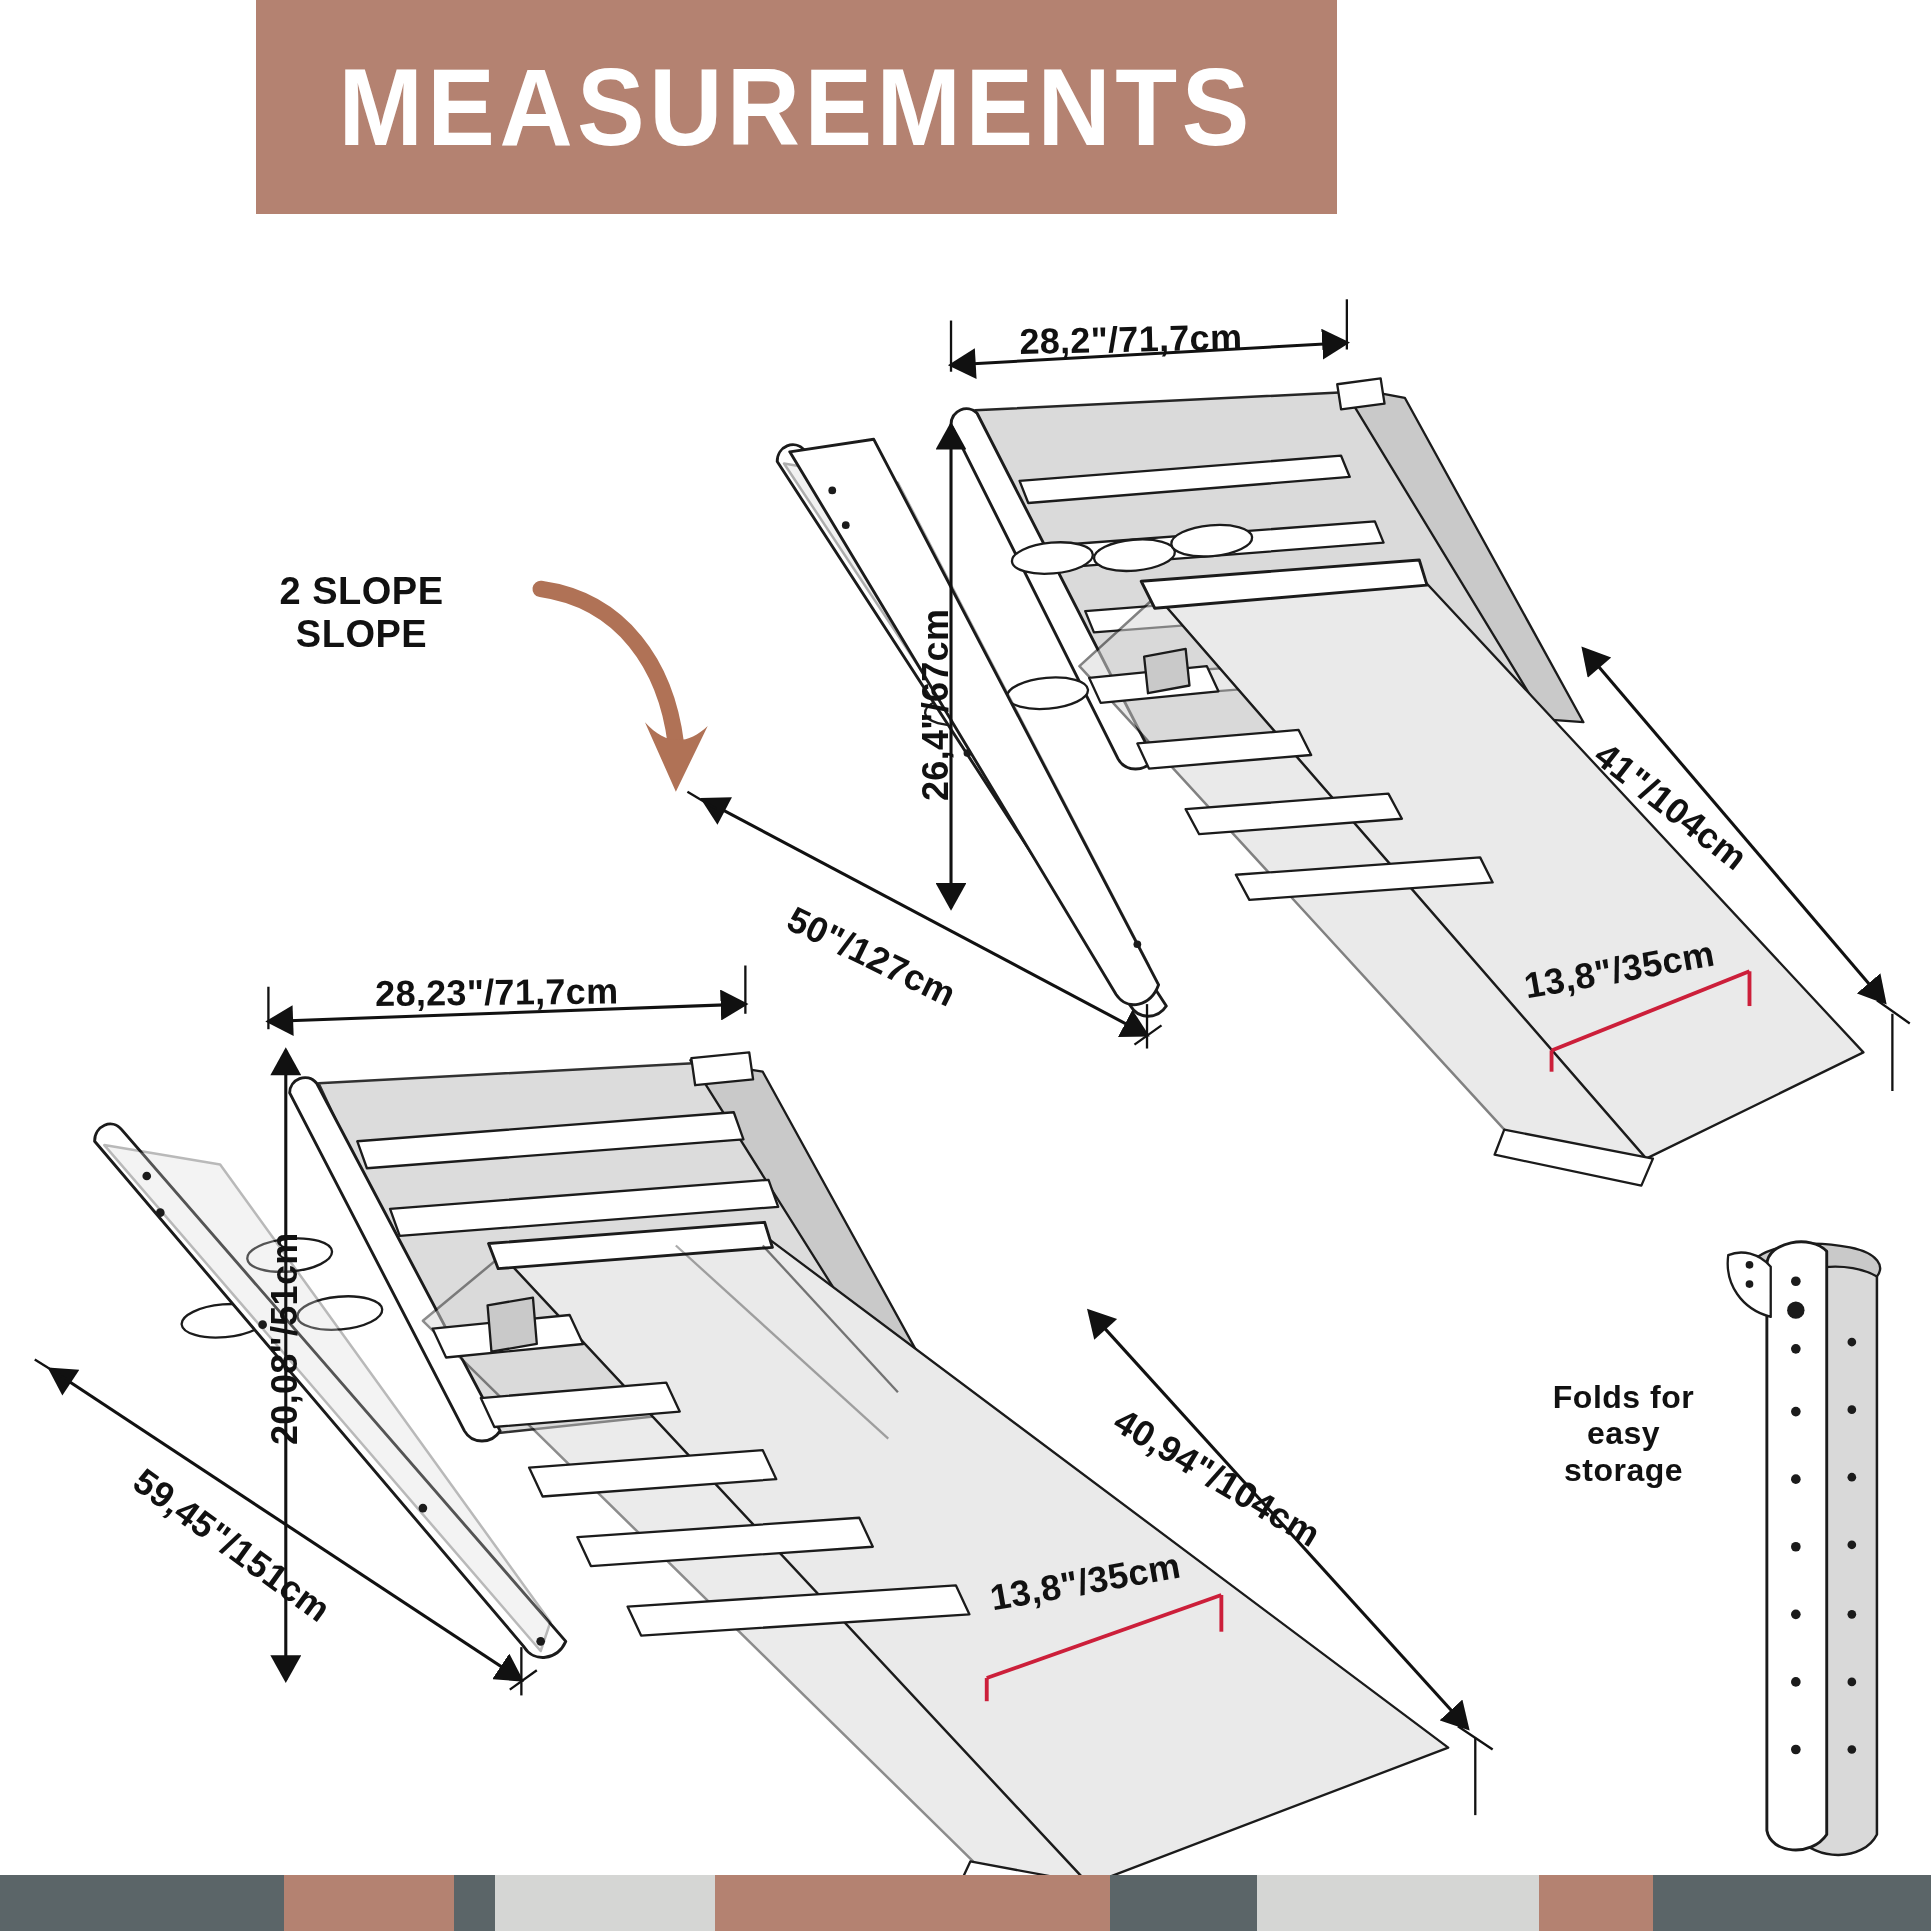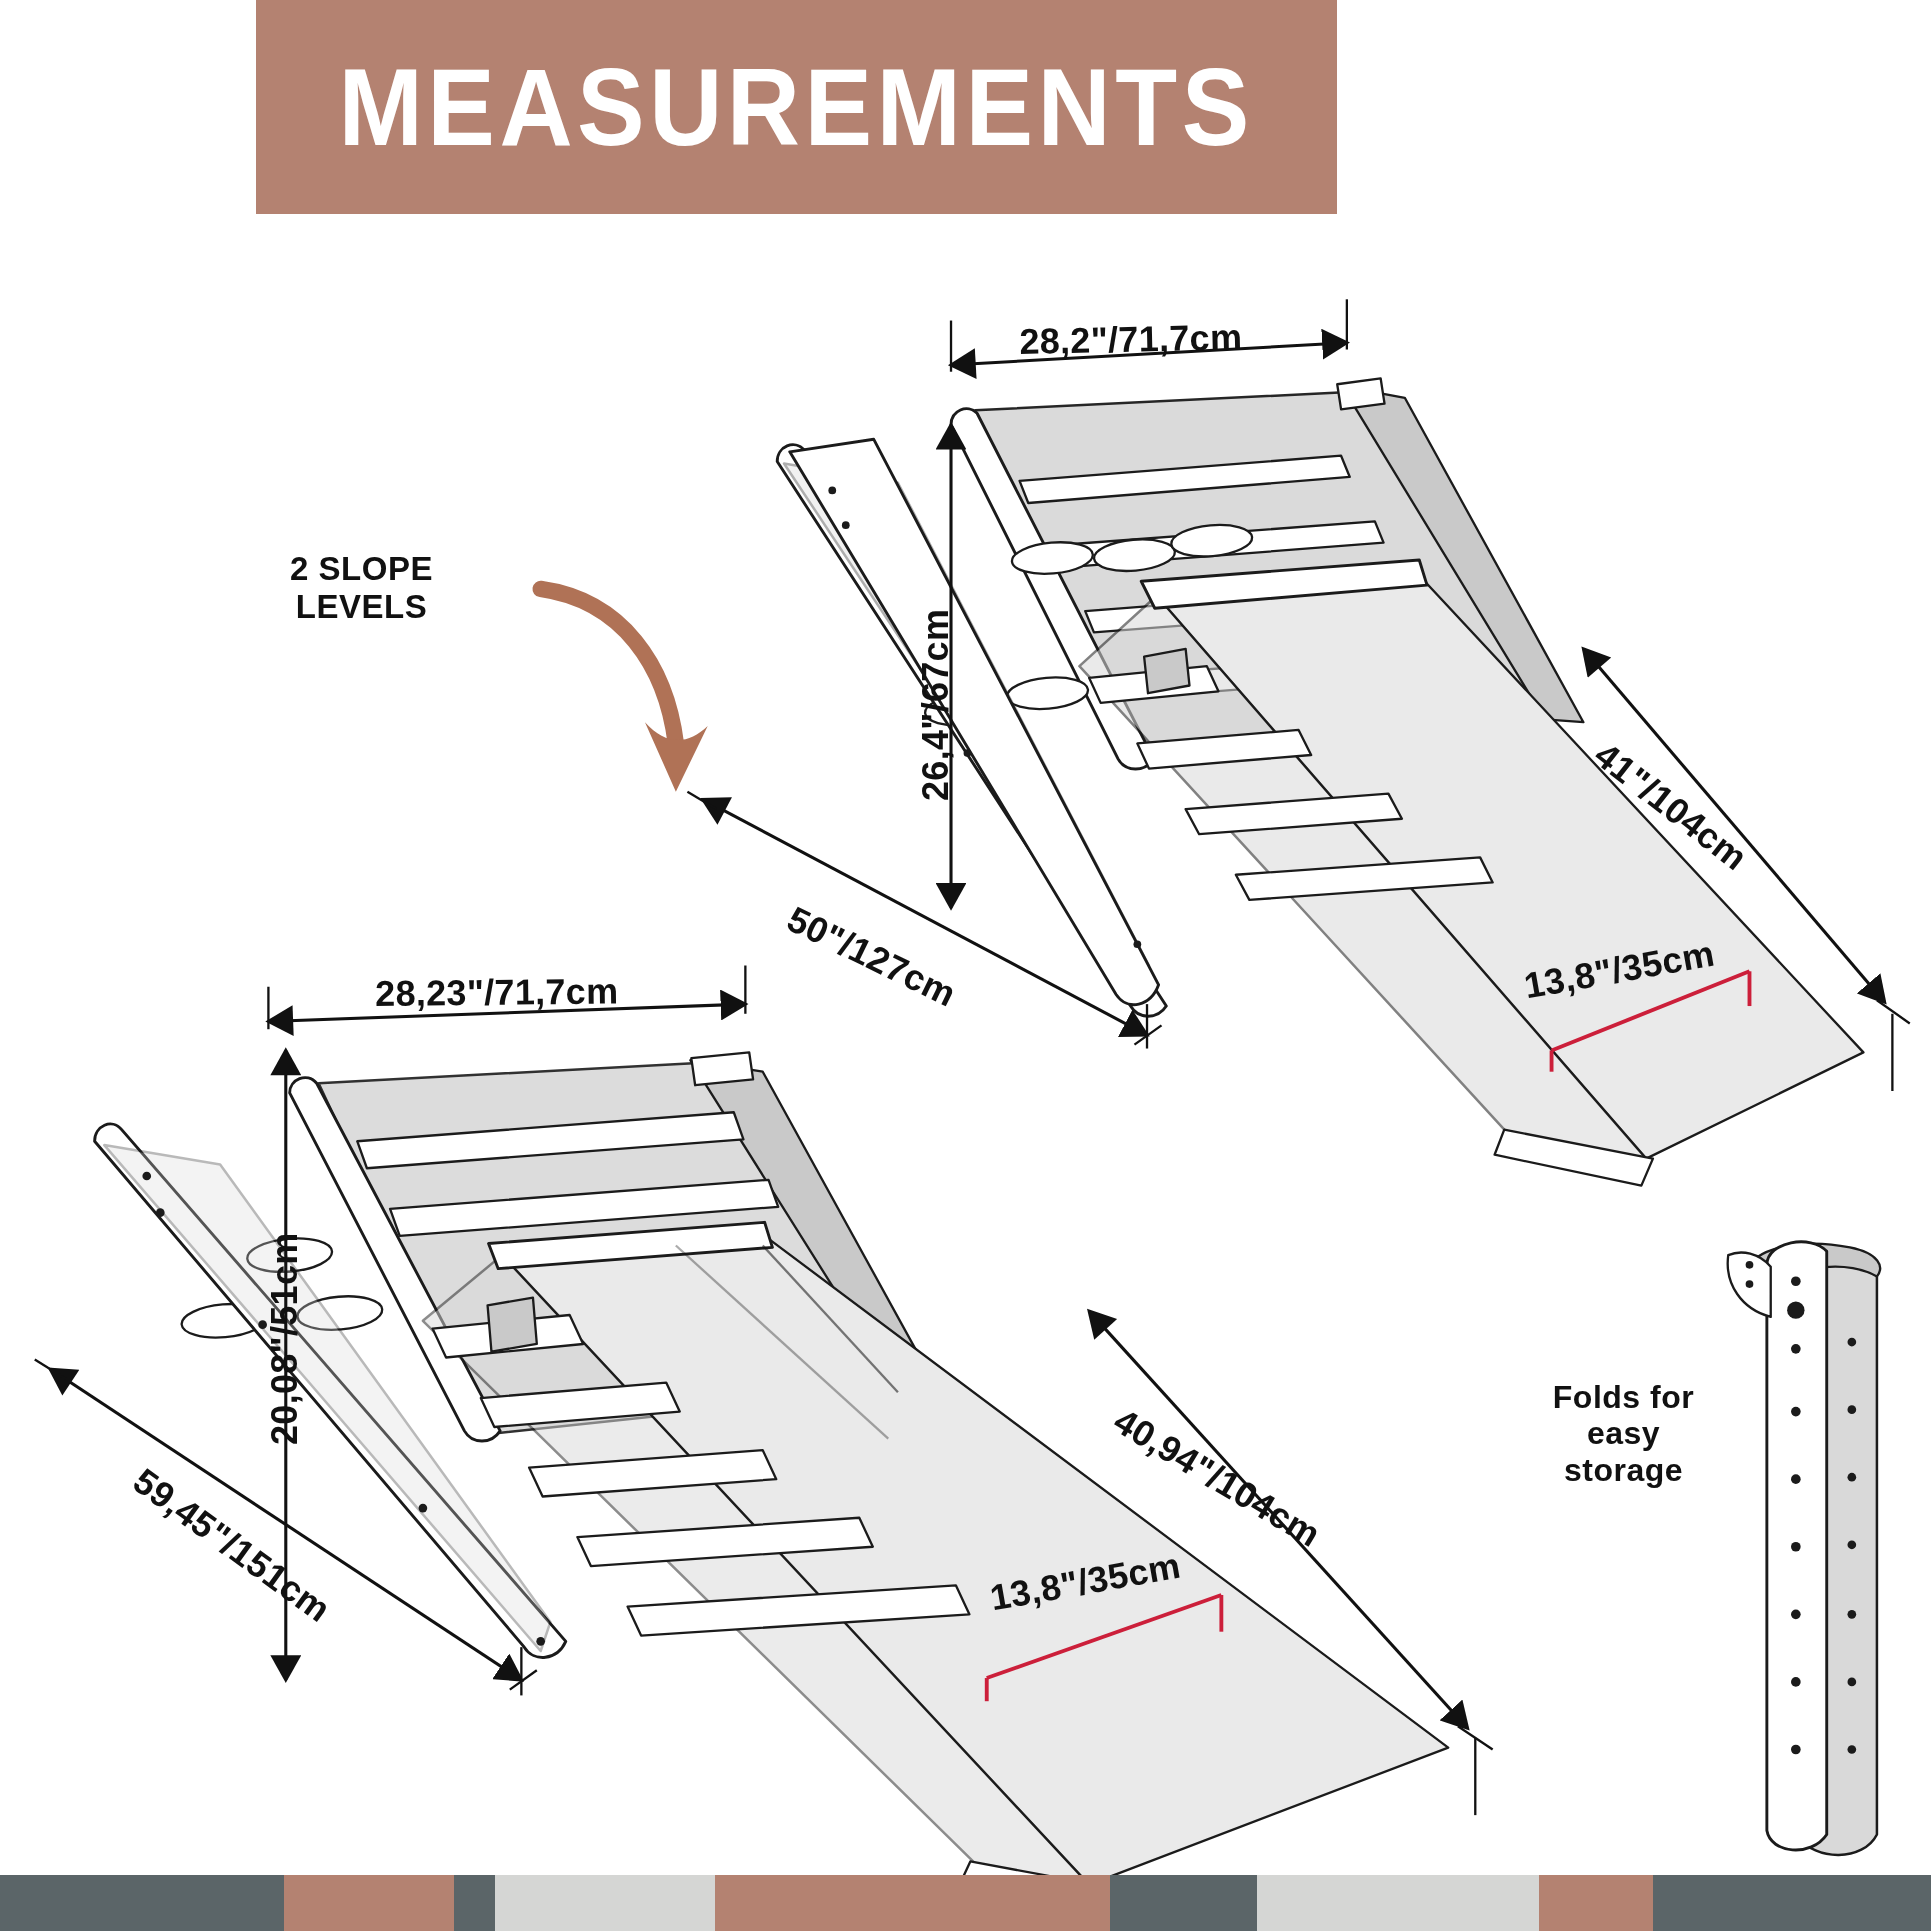--- a/index.html
+++ b/index.html
@@ -29,21 +29,21 @@
 
   
   .callout{
     position:absolute;
     color:#111111;
     font-weight:700;
     text-align:center;
     line-height:1.14;
     letter-spacing:0.5px;
   }
-  #slope-callout{left:243px;top:550px;width:237px;font-size:33px;}
+  #slope-callout{left:243px;top:570px;width:237px;font-size:38px;}
   #folds-callout{left:1493px;top:1379px;width:261px;font-size:32px;}
 
   
   .dim{
     position:absolute;
     color:#111111;
     font-weight:700;
     white-space:nowrap;
     font-size:35px;
     letter-spacing:0.3px;
@@ -287,21 +287,21 @@
         <circle class="dot" cx="1918" cy="1600" r="4.5"></circle>
         <circle class="dot" cx="1918" cy="1672" r="4.5"></circle>
         <circle class="dot" cx="1918" cy="1742" r="4.5"></circle>
         <circle class="dot" cx="1918" cy="1812" r="4.5"></circle>
       </g>
     </g>
   </svg>
 
   <div class="callout" id="slope-callout">
     <div>2 SLOPE</div>
-    <div>LEVELS</div>
+    <div>SLOPE</div>
   </div>
 
   <div class="callout" id="folds-callout">
     <div>Folds for</div>
     <div>easy</div>
     <div>storage</div>
   </div>
 
   <div class="dim" id="dim-top1">28,2"/71,7cm</div>
   <div class="dim" id="dim-h1">26,4"/67cm</div>

